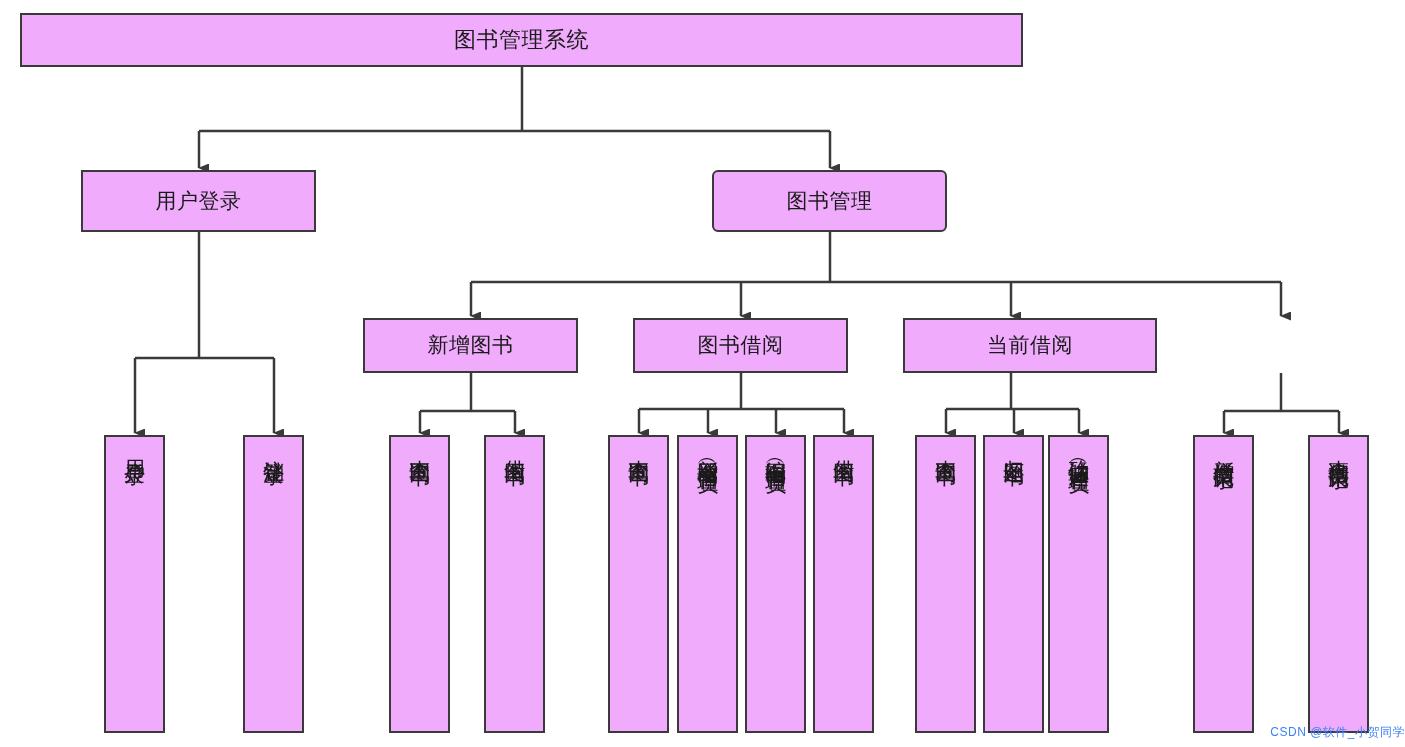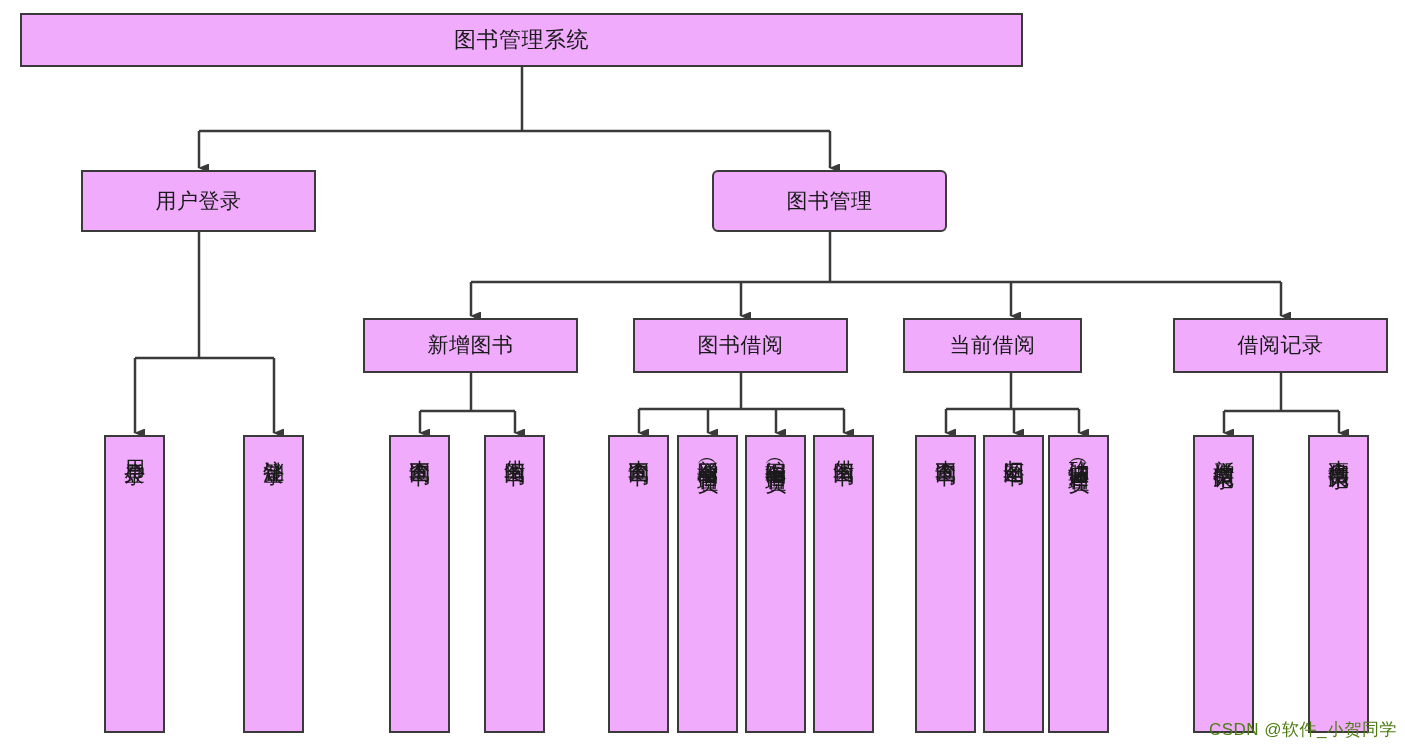--- a/index.html
+++ b/index.html
@@ -57,24 +57,24 @@
     text-orientation: upright;
     font-size: 21px;
     letter-spacing: 2px;
     margin: 0 auto;
   }
   .node.root .node-label {
     font-size: 22px;
   }
   #watermark {
     position: absolute;
-    right: 8px;
+    right: 0;
     bottom: 6px;
-    font-size: 17px;
-    color: #4d7c0f;
+    font-size: 12px;
+    color: #3b82f6;
     letter-spacing: 0.5px;
     z-index: 5;
     white-space: nowrap;
   }
 </style>
 </head>
 <body>
 
 <div id="diagram-root">
 
@@ -131,25 +131,22 @@
   <div class="node horizontal" id="node-book-manage" style="left: 712px; top: 170px; width: 235px; height: 62px; border-radius: 6px;">
     <span class="node-label">图书管理</span>
   </div>
 
   <div class="node horizontal" id="node-new-book-recommend" style="left: 363px; top: 318px; width: 215px; height: 55px;">
     <span class="node-label">新增图书</span>
   </div>
   <div class="node horizontal" id="node-book-borrow" style="left: 633px; top: 318px; width: 215px; height: 55px;">
     <span class="node-label">图书借阅</span>
   </div>
-  <div class="node horizontal" id="node-current-borrow" style="left: 903px; top: 318px; width: 179px; height: 55px;">
+  <div class="node horizontal" id="node-current-borrow" style="left: 903px; top: 318px; width: 254px; height: 55px;">
     <span class="node-label">当前借阅</span>
-  </div>
-  <div class="node horizontal" id="node-borrow-record" style="left: 1173px; top: 318px; width: 215px; height: 55px;">
-    <span class="node-label">借阅记录</span>
   </div>
 
   <div class="node vertical" id="node-leaf-user-login" style="left: 104px; top: 435px; width: 61px; height: 298px;">
     <span class="node-label">用户登录</span>
   </div>
   <div class="node vertical" id="node-leaf-logout-login" style="left: 243px; top: 435px; width: 61px; height: 298px;">
     <span class="node-label">注销登录</span>
   </div>
   <div class="node vertical" id="node-leaf-query-book-1" style="left: 389px; top: 435px; width: 61px; height: 298px;">
     <span class="node-label">查询图书</span>

